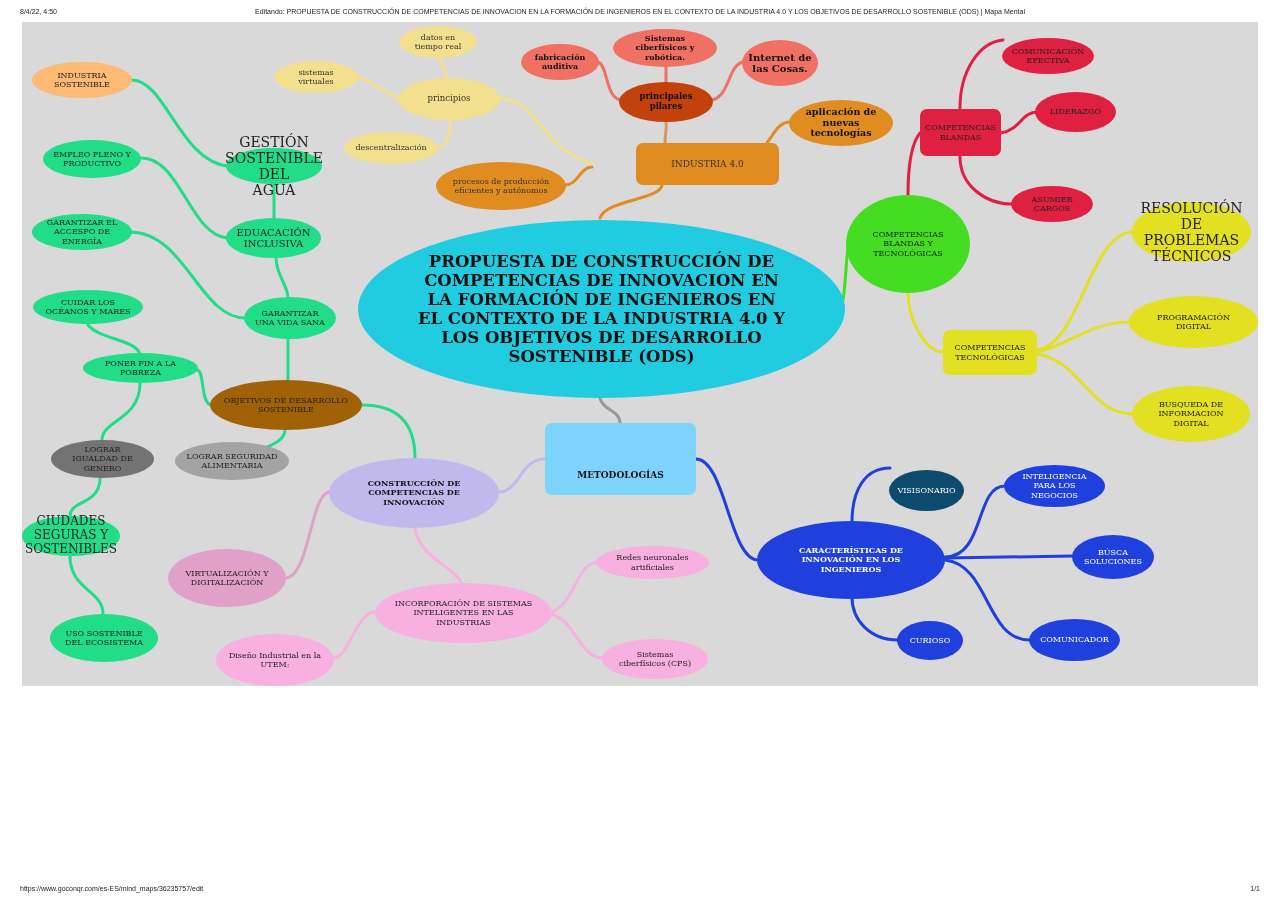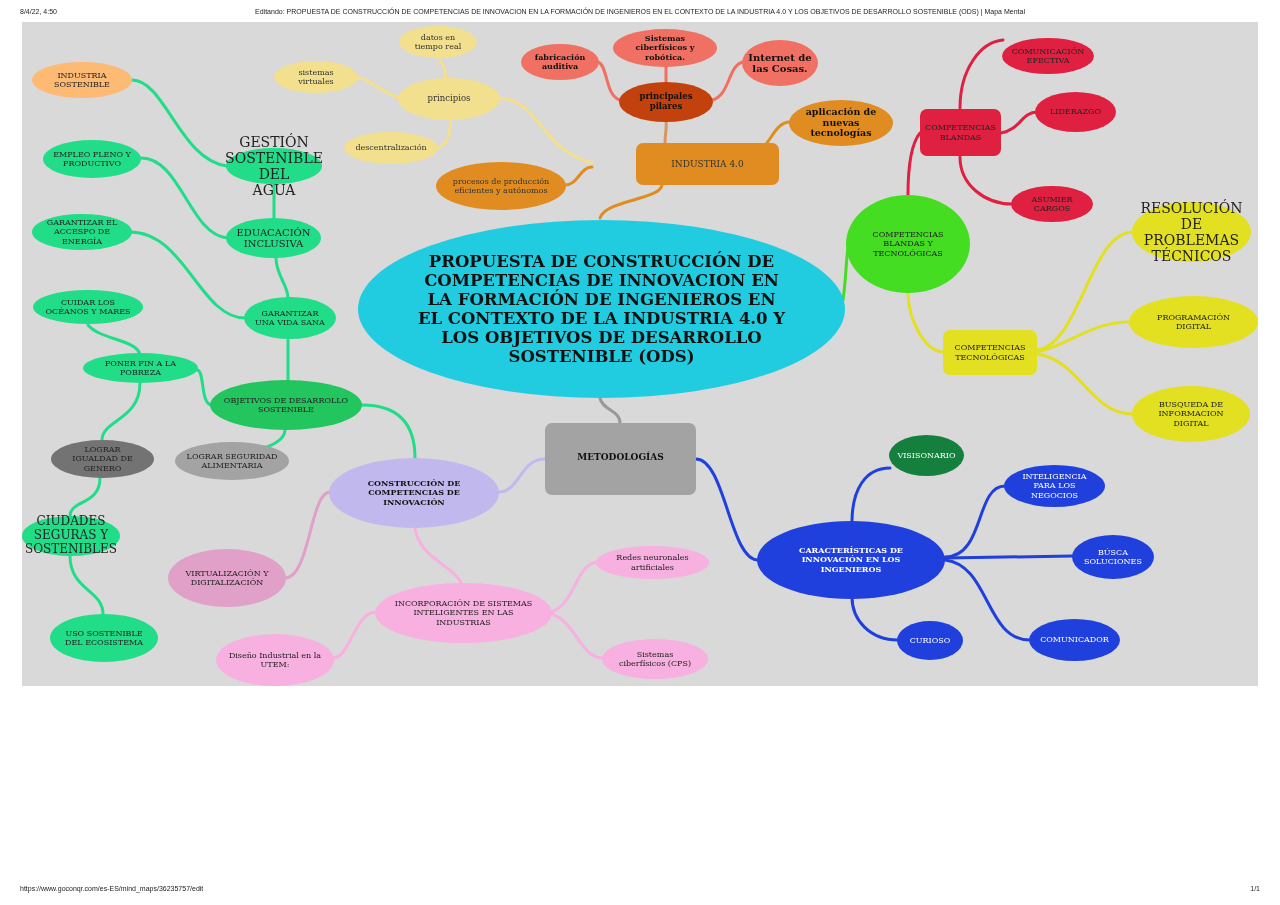--- a/index.html
+++ b/index.html
@@ -124,25 +124,25 @@
 TECNOLÓGICAS</div>
 <div class="node ellipse" style="left:1132px;top:202px;width:119px;height:60px;background:#e2e020;font-size:14px;color:#222;">RESOLUCIÓN DE
 PROBLEMAS
 TÉCNICOS</div>
 <div class="node ellipse" style="left:1129px;top:296px;width:129px;height:52px;background:#e2e020;font-size:8px;color:#222;">PROGRAMACIÓN
 DIGITAL</div>
 <div class="node ellipse" style="left:1132px;top:386px;width:118px;height:56px;background:#e2e020;font-size:8px;color:#222;">BUSQUEDA DE
 INFORMACION
 DIGITAL</div>
 
-<div class="node rect" style="left:545px;top:423px;width:151px;height:72px;background:#a3a3a3;font-size:9px;font-weight:bold;color:#111;align-items:flex-start;padding-top:29px;">METODOLOGÍAS</div>
+<div class="node rect" style="left:545px;top:423px;width:151px;height:72px;background:#7dd3fc;font-size:9px;font-weight:bold;color:#111;align-items:flex-start;padding-top:47px;">METODOLOGÍAS</div>
 <div class="node ellipse" style="left:757px;top:521px;width:188px;height:78px;background:#2040dd;font-size:8px;font-weight:bold;color:#fff;">CARACTERÍSTICAS DE
 INNOVACIÓN EN LOS
 INGENIEROS</div>
-<div class="node ellipse" style="left:889px;top:435px;width:75px;height:41px;background:#15803d;font-size:8px;color:#fff;">VISISONARIO</div>
+<div class="node ellipse" style="left:889px;top:470px;width:75px;height:41px;background:#0c4a6e;font-size:8px;color:#fff;">VISISONARIO</div>
 <div class="node ellipse" style="left:1004px;top:465px;width:101px;height:42px;background:#2040dd;font-size:8px;color:#fff;">INTELIGENCIA
 PARA LOS
 NEGOCIOS</div>
 <div class="node ellipse" style="left:1072px;top:535px;width:82px;height:44px;background:#2040dd;font-size:8px;color:#fff;">BÚSCA
 SOLUCIONES</div>
 <div class="node ellipse" style="left:897px;top:621px;width:66px;height:39px;background:#2040dd;font-size:8px;color:#fff;">CURIOSO</div>
 <div class="node ellipse" style="left:1029px;top:619px;width:91px;height:42px;background:#2040dd;font-size:8px;color:#fff;">COMUNICADOR</div>
 
 <div class="node ellipse" style="left:329px;top:458px;width:170px;height:70px;background:#c1b8ee;font-size:8px;font-weight:bold;color:#111;">CONSTRUCCIÓN DE
 COMPETENCIAS DE
@@ -152,21 +152,21 @@
 <div class="node ellipse" style="left:375px;top:583px;width:177px;height:60px;background:#f8b0e0;font-size:8px;color:#222;">INCORPORACIÓN DE SISTEMAS
 INTELIGENTES EN LAS
 INDUSTRIAS</div>
 <div class="node ellipse" style="left:596px;top:546px;width:113px;height:33px;background:#f8b0e0;font-size:8px;color:#222;">Redes neuronales
 artificiales</div>
 <div class="node ellipse" style="left:602px;top:639px;width:106px;height:40px;background:#f8b0e0;font-size:8px;color:#222;">Sistemas
 ciberfísicos (CPS)</div>
 <div class="node ellipse" style="left:216px;top:634px;width:118px;height:52px;background:#f8b0e0;font-size:8px;color:#222;">Diseño Industrial en la
 UTEM:</div>
 
-<div class="node ellipse" style="left:210px;top:380px;width:152px;height:50px;background:#22c55e;font-size:8px;color:#222;">OBJETIVOS DE DESARROLLO
+<div class="node ellipse" style="left:210px;top:380px;width:152px;height:50px;background:#a16207;font-size:8px;color:#222;">OBJETIVOS DE DESARROLLO
 SOSTENIBLE</div>
 <div class="node ellipse" style="left:244px;top:297px;width:92px;height:42px;background:#22dd88;font-size:8px;color:#222;">GARANTIZAR
 UNA VIDA SANA</div>
 <div class="node ellipse" style="left:226px;top:218px;width:95px;height:40px;background:#22dd88;font-size:10px;color:#222;">EDUACACIÓN
 INCLUSIVA</div>
 <div class="node ellipse" style="left:226px;top:148px;width:96px;height:36px;background:#22dd88;font-size:14px;color:#222;">GESTIÓN
 SOSTENIBLE DEL
 AGUA</div>
 <div class="node ellipse" style="left:32px;top:62px;width:100px;height:36px;background:#fdba74;font-size:8px;color:#222;">INDUSTRIA
 SOSTENIBLE</div>

